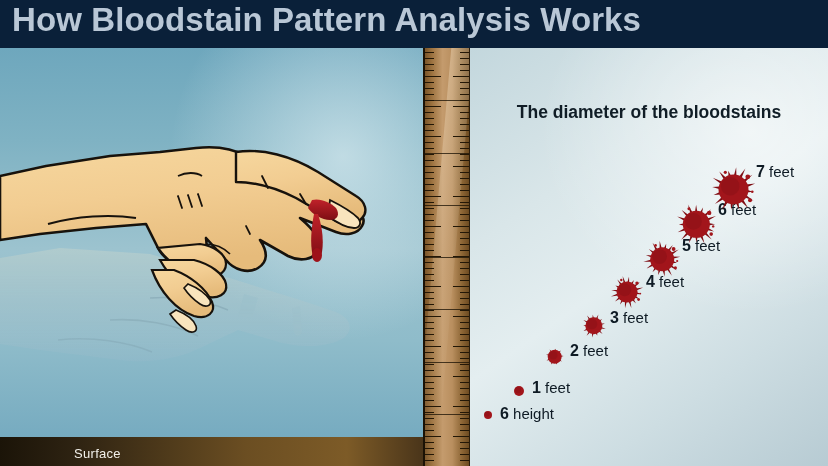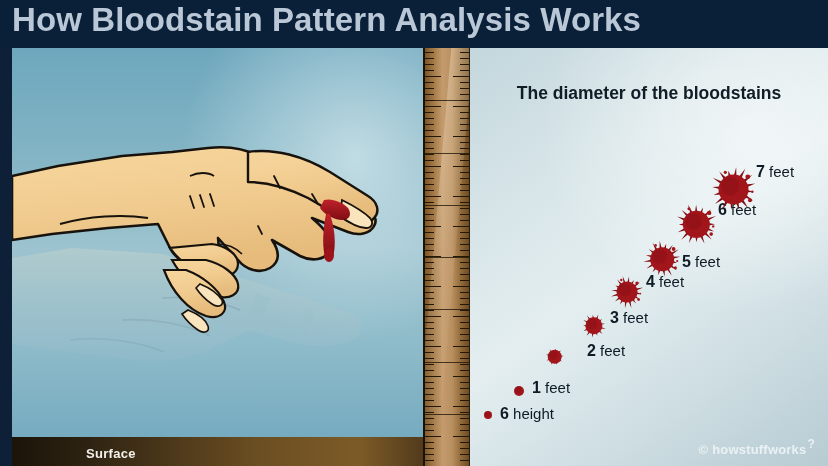--- a/index.html
+++ b/index.html
@@ -23,24 +23,23 @@
     font-size:33px;
     font-weight:600;
     letter-spacing:.1px;
     color:#b9c7d6;
     font-family:"Liberation Sans", sans-serif;
     white-space:nowrap;
   }
 
   
   #left-panel{
-    position:absolute;left:12px;top:48px;width:423px;height:418px;
+    position:absolute;left:0;top:48px;width:423px;height:418px;
     overflow:hidden;
     background:linear-gradient(180deg,#6ea7bd 0%,#7fb2c3 22%,#9cc3cf 48%,#8fbcca 70%,#6fa6bd 100%);
-    font-weight:bold;
   }
   #left-panel-sheen{
     position:absolute;right:-40px;top:-20px;width:300px;height:320px;
     background:radial-gradient(ellipse at 60% 40%, rgba(225,240,244,.65) 0%, rgba(225,240,244,0) 68%);
     pointer-events:none;
   }
   #hand-illustration{position:absolute;left:0;top:0;width:423px;height:418px;}
   #surface-strip{
     position:absolute;left:0;bottom:0;width:423px;height:29px;
     background:linear-gradient(90deg,#1b1408 0%,#2e2312 18%,#6b4e22 58%,#7d5b27 82%,#4a351a 100%);
@@ -81,21 +80,21 @@
   }
   #caption{
     position:absolute;left:0;top:34px;width:358px;
     text-align:center;
     color:#101d26;
     font-size:17.5px;
     font-weight:bold;
     line-height:23px;
     font-family:"Liberation Sans", sans-serif;
   }
-  #caption .cap-line{display:block;}
+  #caption .cap-line{display:block;margin-top:19px;}
   .stain-label{
     position:absolute;
     white-space:nowrap;
     color:#0e1a24;
     font-size:15px;
     font-family:"Liberation Sans", sans-serif;
     line-height:1;
   }
   .stain-label .num{font-weight:bold;font-size:16px;}
   .stain-label .unit{font-weight:normal;}
@@ -401,21 +400,21 @@
             <path d="M18.7 9.8 L20.8 8.6 L19.6 10.7 Z" fill="#7e0d13"></path>
             <path d="M20.9 13.5 L23.6 13.9 L21.0 14.8 Z" fill="#7e0d13"></path>
             <path d="M20.2 17.8 L21.8 19.6 L19.5 18.8 Z" fill="#7e0d13"></path>
             <path d="M16.9 20.6 L16.8 22.4 L15.7 20.9 Z" fill="#7e0d13"></path>
             <path d="M12.6 20.7 L11.0 22.6 L11.5 20.1 Z" fill="#7e0d13"></path>
             <path d="M9.3 17.9 L6.6 18.5 L8.8 16.8 Z" fill="#7e0d13"></path>
             <circle cx="14.700000000000001" cy="14.700000000000001" r="7" fill="#a2151b"></circle>
             <circle cx="13.2" cy="13.2" r="4.3" fill="#7e0d13" opacity="0.35"></circle>
           </svg>
         </div>
-        <div class="stain-label" style="left: 117px; top: 295px;"><span class="num">2</span><span class="unit"> feet</span></div>
+        <div class="stain-label" style="left: 100px; top: 295px;"><span class="num">2</span><span class="unit"> feet</span></div>
         <div class="droplet" style="left: 105.65px; top: 259.65px;">
           <svg width="35.7" height="35.7" viewBox="0 0 35.7 35.7">
             <path d="M20.0 10.5 L22.4 6.6 L21.4 11.1 Z" fill="#7e0d13"></path>
             <path d="M23.2 12.4 L26.1 10.9 L24.2 13.5 Z" fill="#7e0d13"></path>
             <path d="M25.1 15.5 L28.9 15.4 L25.4 17.0 Z" fill="#7e0d13"></path>
             <path d="M25.4 19.1 L29.7 21.1 L25.0 20.6 Z" fill="#7e0d13"></path>
             <path d="M23.9 22.5 L26.6 26.0 L22.9 23.6 Z" fill="#7e0d13"></path>
             <path d="M21.1 24.8 L21.3 27.6 L19.6 25.3 Z" fill="#7e0d13"></path>
             <path d="M17.5 25.5 L16.2 29.4 L16.0 25.3 Z" fill="#7e0d13"></path>
             <path d="M14.0 24.5 L10.6 27.8 L12.8 23.6 Z" fill="#7e0d13"></path>
@@ -475,21 +474,21 @@
             <path d="M27.8 35.7 L27.6 42.5 L25.6 36.0 Z" fill="#7e0d13"></path>
             <path d="M23.6 35.9 L21.1 40.9 L21.5 35.3 Z" fill="#7e0d13"></path>
             <circle cx="25.200000000000003" cy="25.200000000000003" r="12" fill="#a2151b"></circle>
             <circle cx="22.6" cy="22.6" r="7.4" fill="#7e0d13" opacity="0.35"></circle>
             <circle cx="36.6" cy="15.0" r="1.9" fill="#a2151b"></circle>
             <circle cx="38.4" cy="33.8" r="1.6" fill="#a2151b"></circle>
             <circle cx="18.6" cy="11.4" r="1.3" fill="#a2151b"></circle>
             <circle cx="40.2" cy="27.0" r="1.1" fill="#a2151b"></circle>
           </svg>
         </div>
-        <div class="stain-label" style="left: 212px; top: 206px;"><span class="num">5</span><span class="unit"> feet</span></div>
+        <div class="stain-label" style="left: 212px; top: 190px;"><span class="num">5</span><span class="unit"> feet</span></div>
         <div class="droplet" style="left: 198.15px; top: 148.15px;">
           <svg width="56.7" height="56.7" viewBox="0 0 56.7 56.7">
             <path d="M18.9 20.8 L13.7 14.0 L20.6 19.0 Z" fill="#7e0d13"></path>
             <path d="M22.5 17.7 L19.9 8.5 L24.7 16.8 Z" fill="#7e0d13"></path>
             <path d="M27.0 16.3 L28.1 8.7 L29.4 16.2 Z" fill="#7e0d13"></path>
             <path d="M31.7 16.7 L35.1 11.5 L34.0 17.6 Z" fill="#7e0d13"></path>
             <path d="M35.9 18.9 L43.1 13.3 L37.7 20.6 Z" fill="#7e0d13"></path>
             <path d="M39.0 22.5 L48.0 20.0 L39.9 24.7 Z" fill="#7e0d13"></path>
             <path d="M40.4 27.0 L47.1 28.2 L40.5 29.4 Z" fill="#7e0d13"></path>
             <path d="M40.0 31.7 L46.1 35.5 L39.1 34.0 Z" fill="#7e0d13"></path>
@@ -532,18 +531,15 @@
             <circle cx="28.2" cy="28.2" r="9.3" fill="#7e0d13" opacity="0.35"></circle>
             <circle cx="45.8" cy="18.8" r="2.4" fill="#a2151b"></circle>
             <circle cx="48.0" cy="42.3" r="2.0" fill="#a2151b"></circle>
             <circle cx="23.3" cy="14.3" r="1.6" fill="#a2151b"></circle>
             <circle cx="50.3" cy="33.8" r="1.3" fill="#a2151b"></circle>
           </svg>
         </div>
         <div class="stain-label" style="left: 286px; top: 116px;"><span class="num">7</span><span class="unit"> feet</span></div>
       </div>
 
-    <div id="watermark">
-      <span>© howstuffworks</span><span class="q">?</span>
-    </div>
   </div>
 
 </div>
 
 </body></html>

